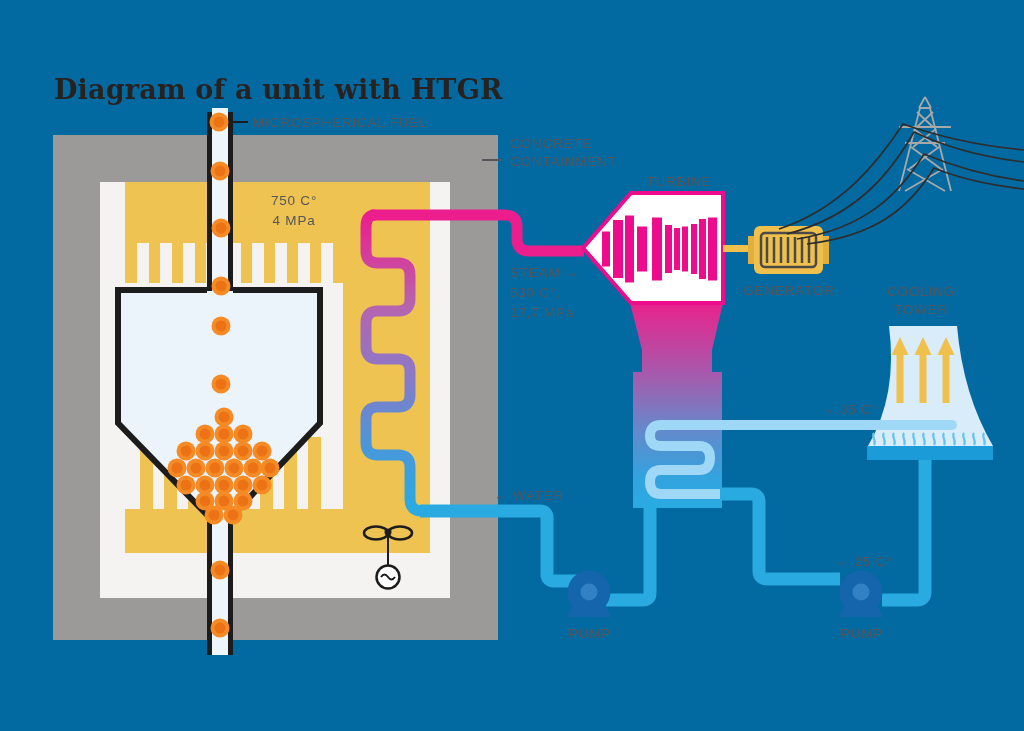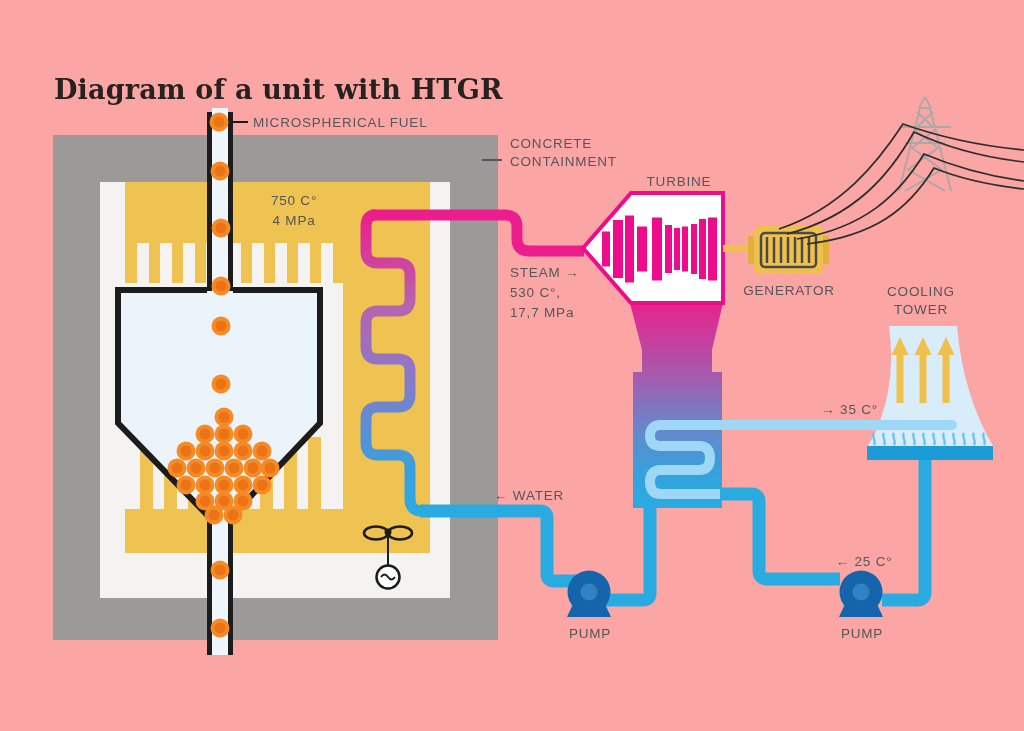--- a/index.html
+++ b/index.html
@@ -1,17 +1,17 @@
 <!DOCTYPE html>
 <html><head>
 <meta charset="utf-8">
 <style>
   html,body{margin:0;padding:0;}
   body{background:#efeeec;width:1024px;height:731px;overflow:hidden;}
-  .stage{position:relative;width:1024px;height:731px;background:#fca5a5;}
+  .stage{position:relative;width:1024px;height:731px;background:#0369a1;}
   svg{display:block;}
   .lbl{font-family:"Liberation Sans",sans-serif;font-size:13.5px;letter-spacing:0.8px;fill:#55565a;}
   .title{font-family:"DejaVu Serif",serif;font-size:27px;font-weight:bold;fill:#272220;letter-spacing:0.2px;}
 </style>
 </head>
 <body>
 
 <div class="stage">
 <svg width="1024" height="731" viewBox="0 0 1024 731">
   <defs>

